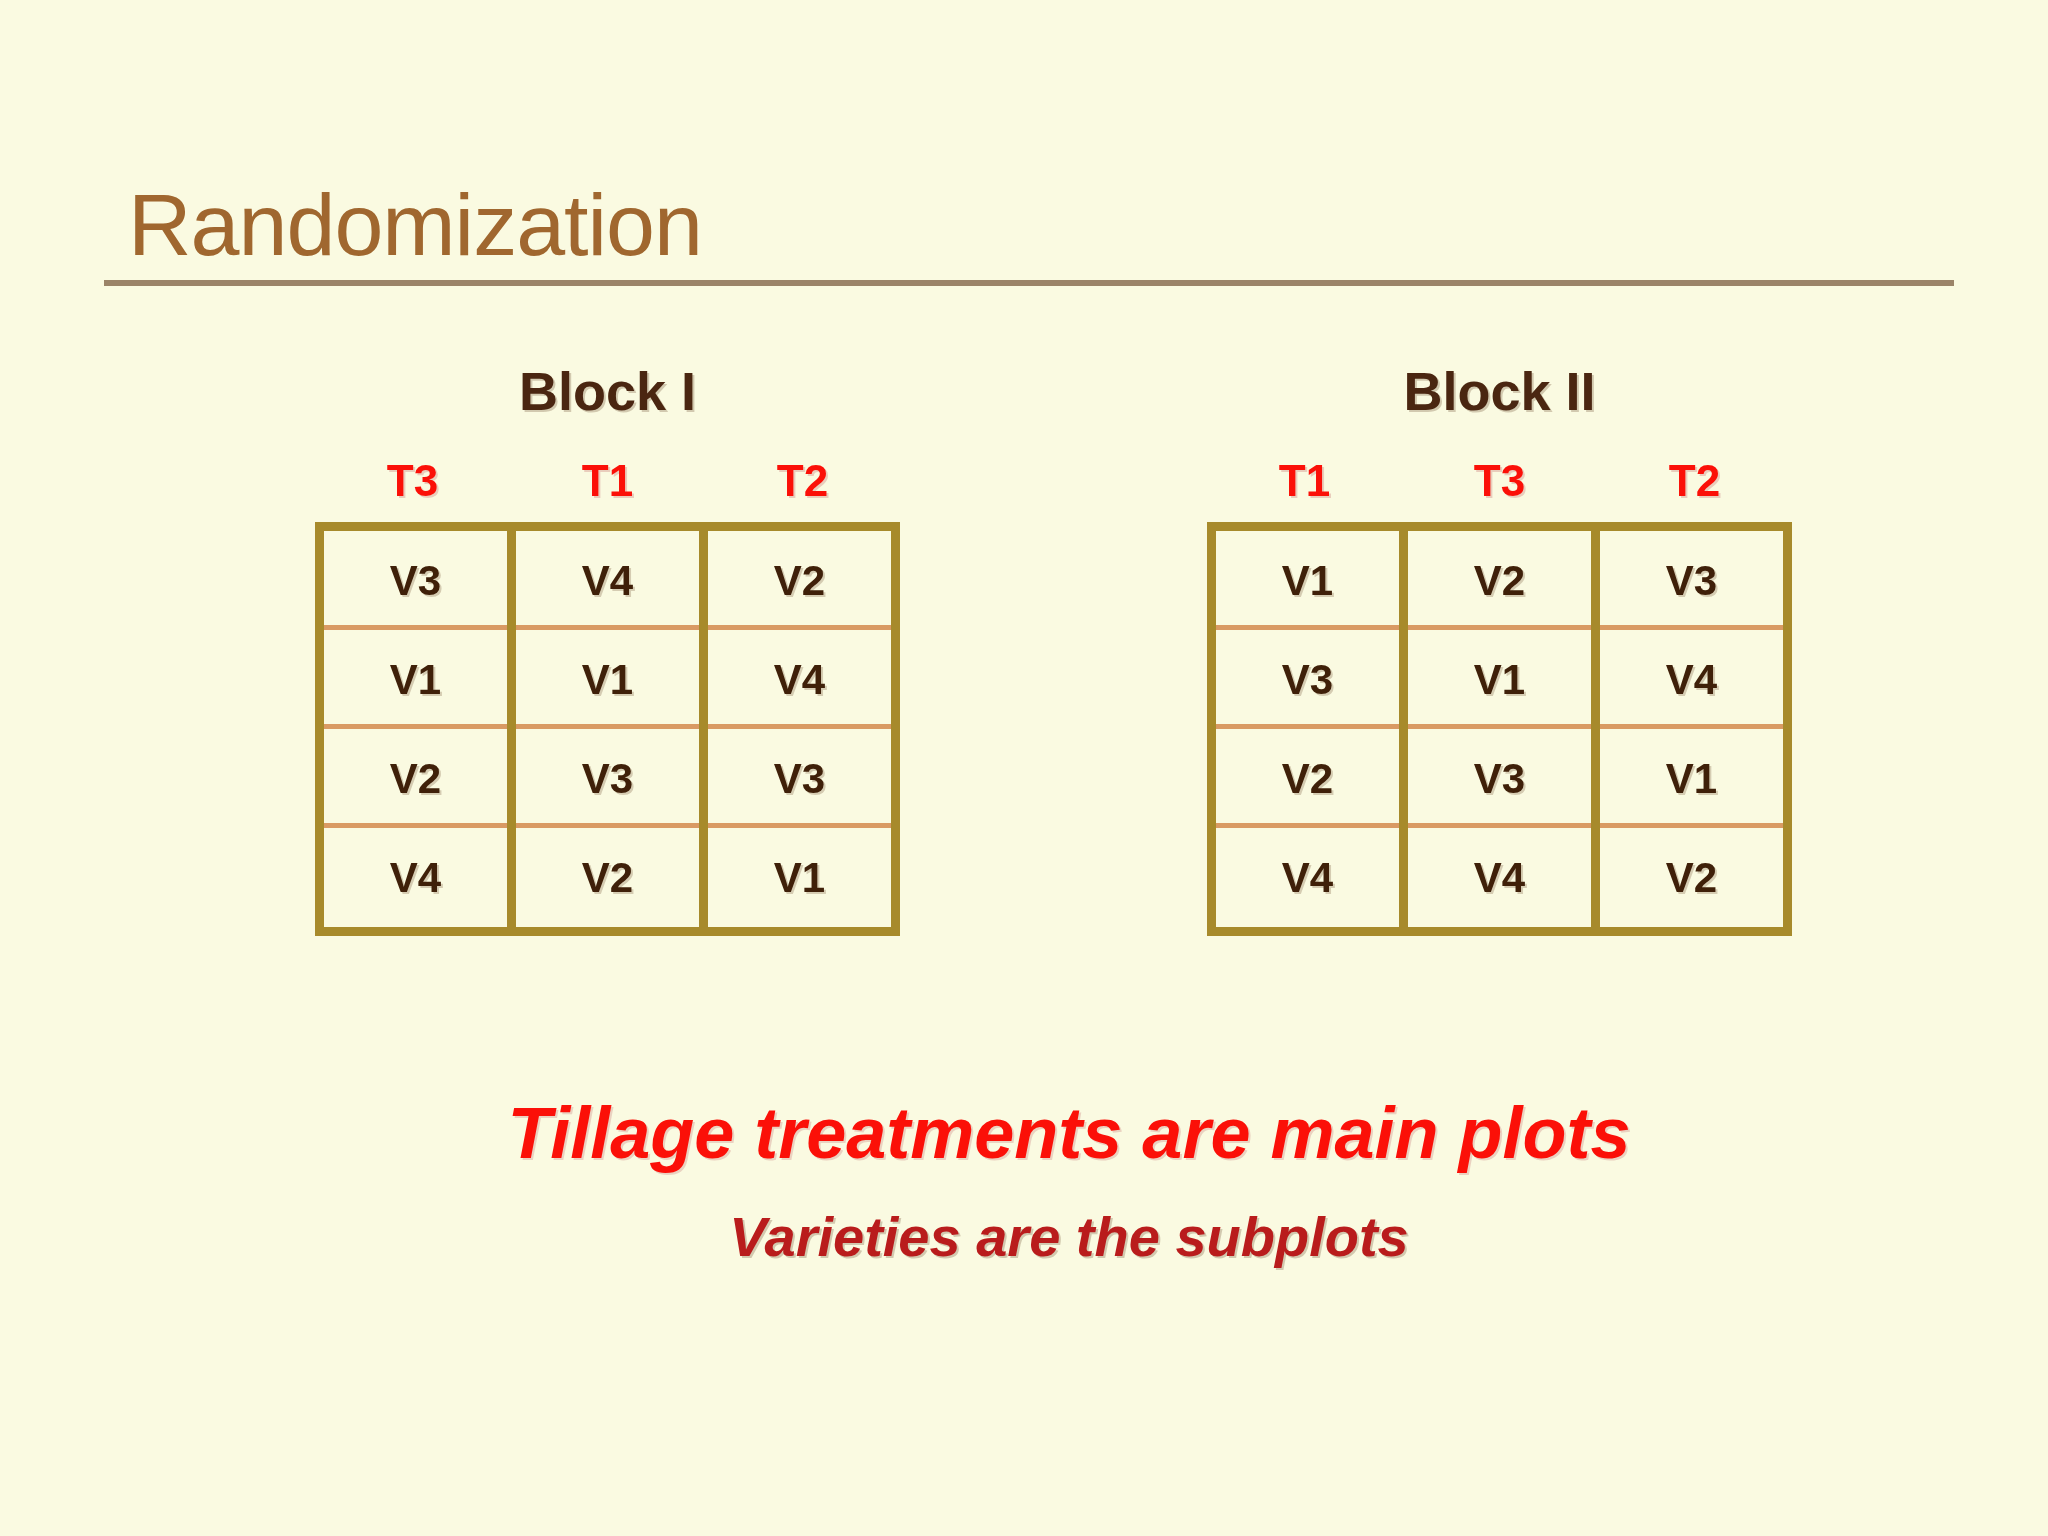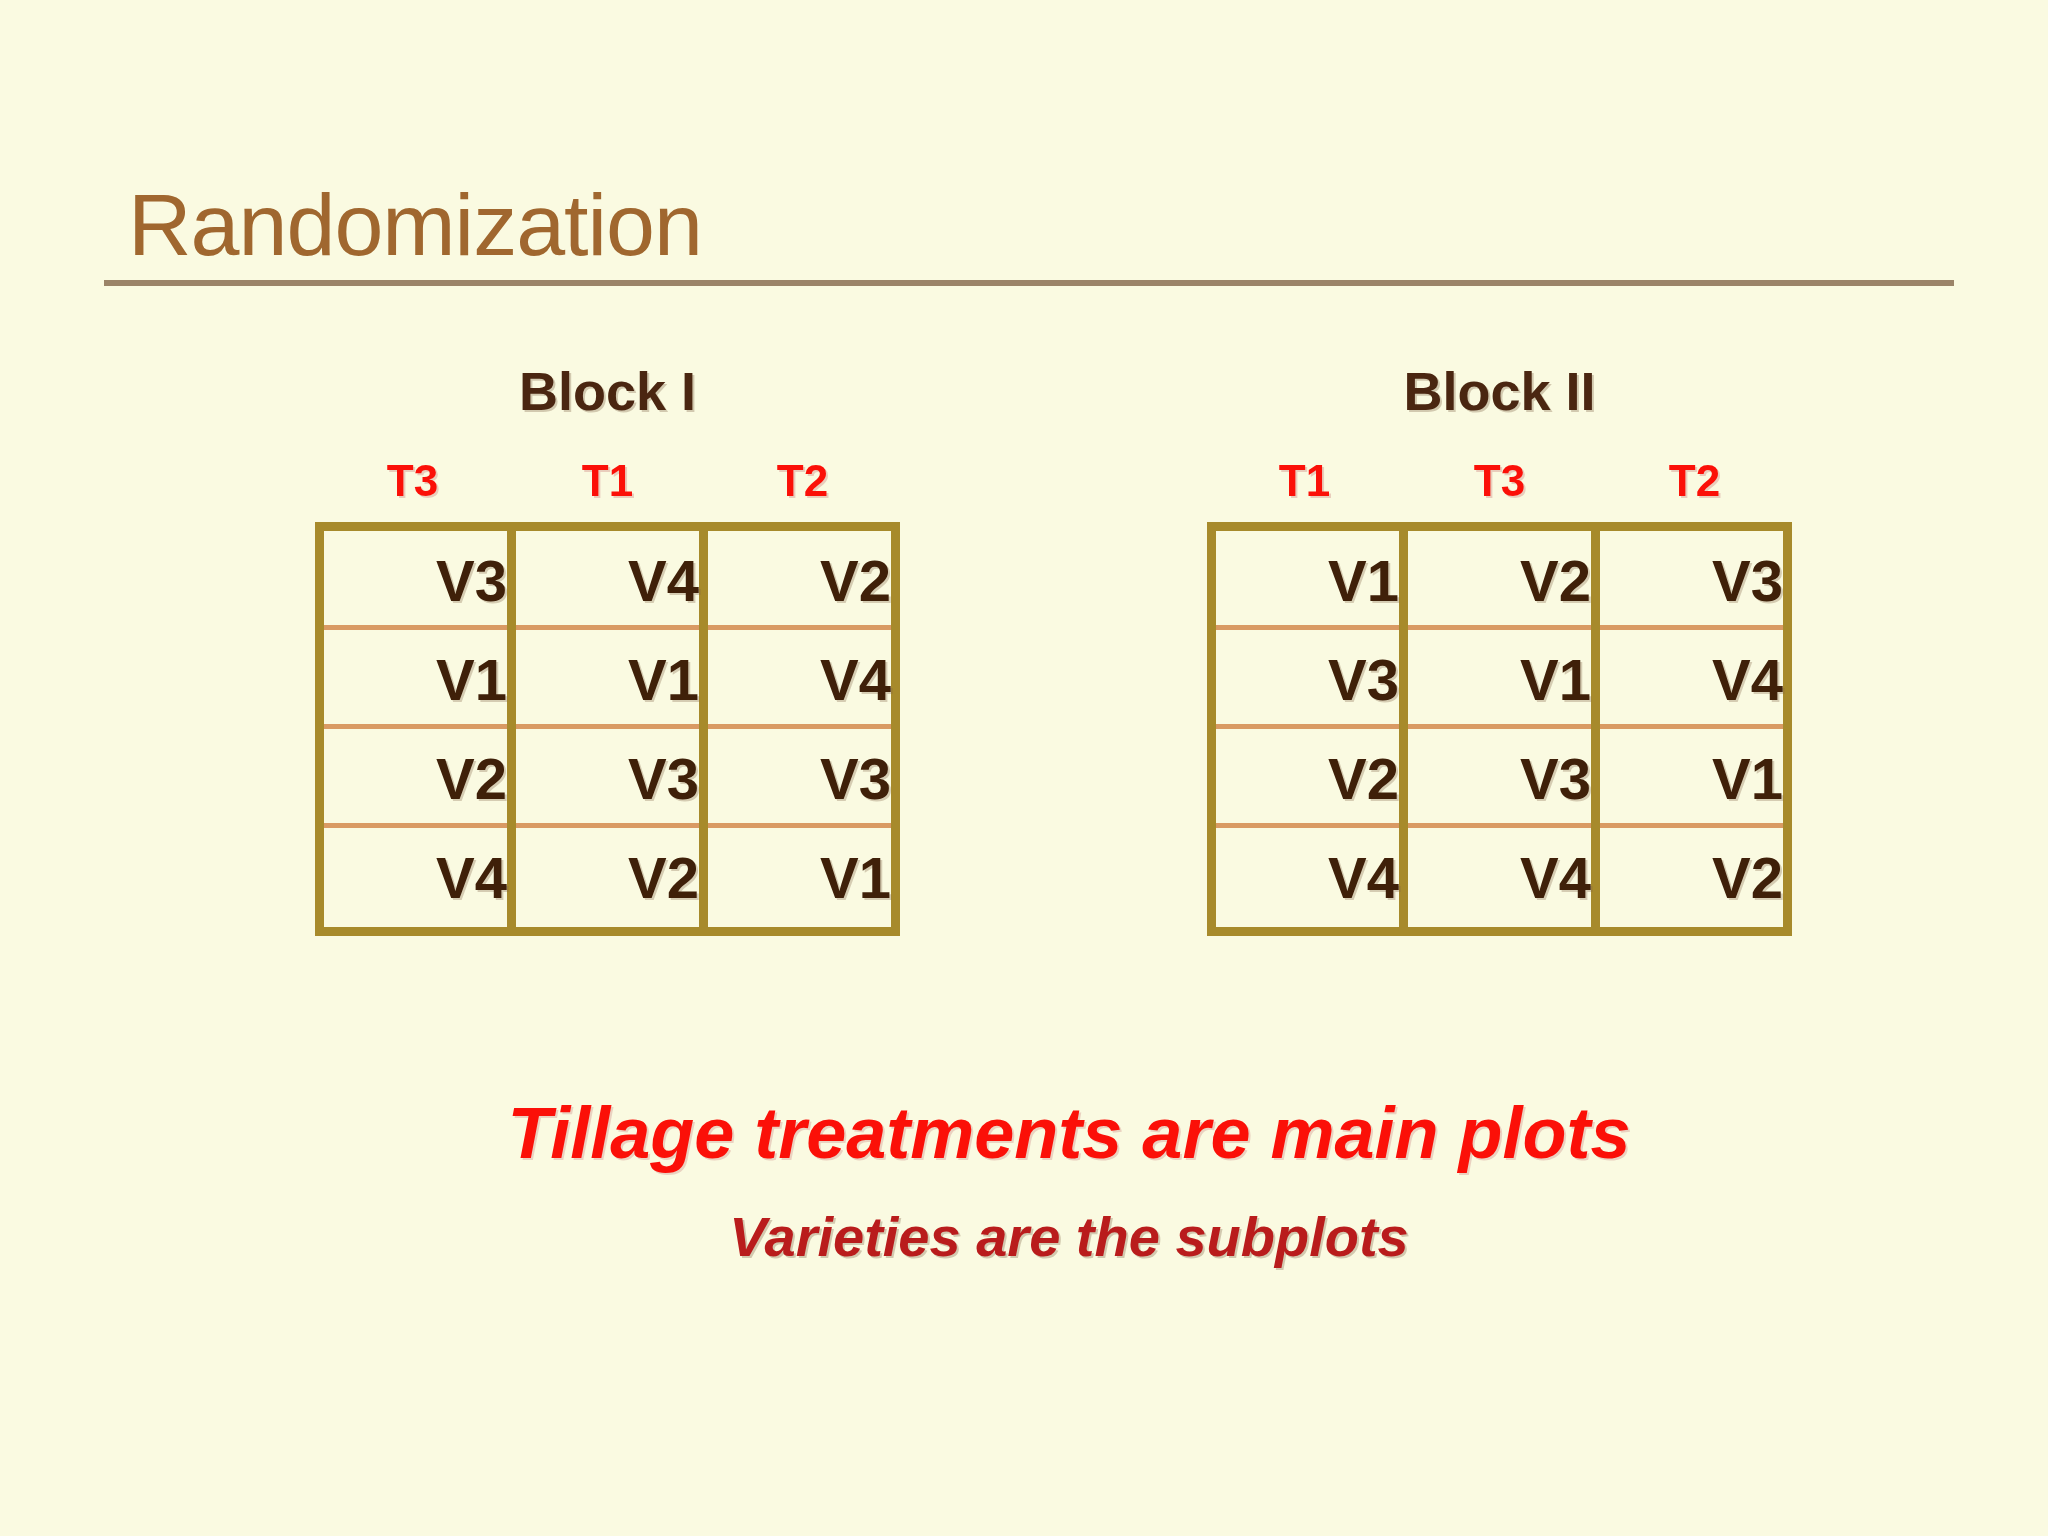--- a/index.html
+++ b/index.html
@@ -93,22 +93,22 @@
     flex: 1 1 0;
     box-sizing: border-box;
     border-right: 9px solid #A78A2B;
   }
   .grid-col:last-child {
     border-right: none;
   }
   .cell {
     height: 99px;
     line-height: 99px;
-    text-align: right;
-    font-size: 58px;
+    text-align: center;
+    font-size: 42px;
     font-weight: bold;
     color: #3F2009;
     border-bottom: 5px solid #D99A63;
     box-sizing: border-box;
     text-shadow: 2px 2px 0 rgba(130,100,70,0.30);
   }
   .cell:last-child {
     border-bottom: none;
   }
 

